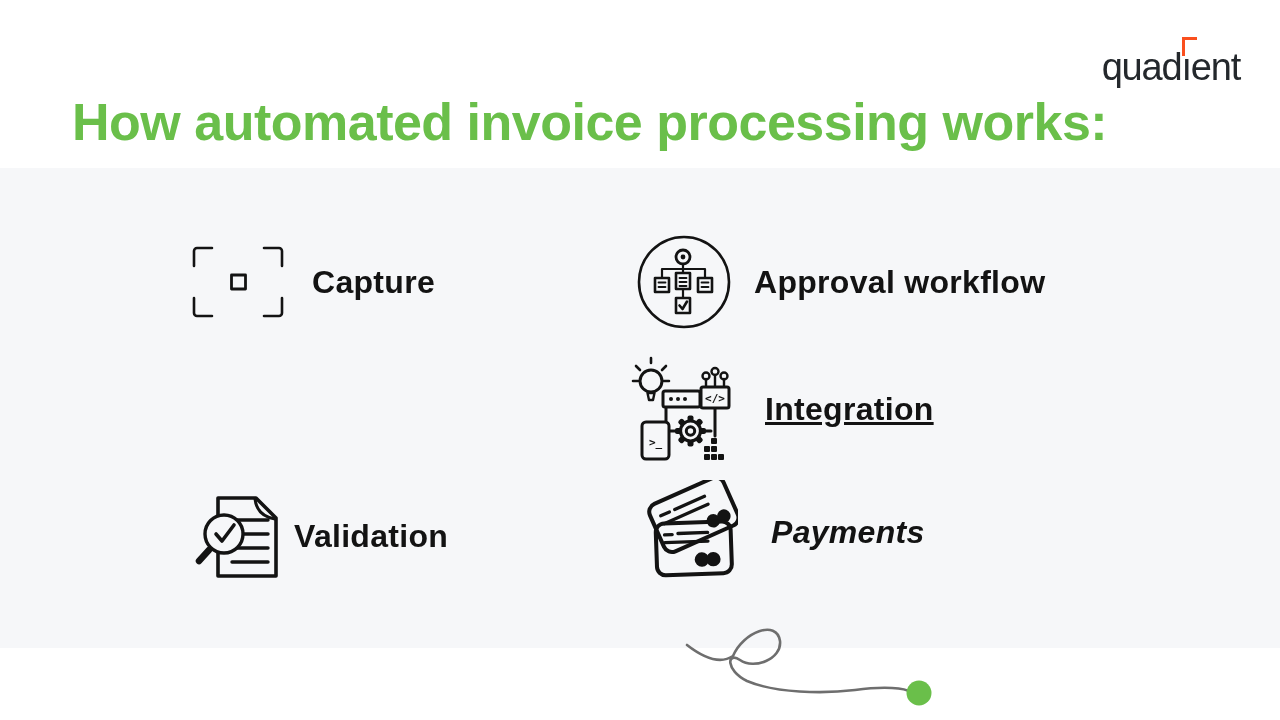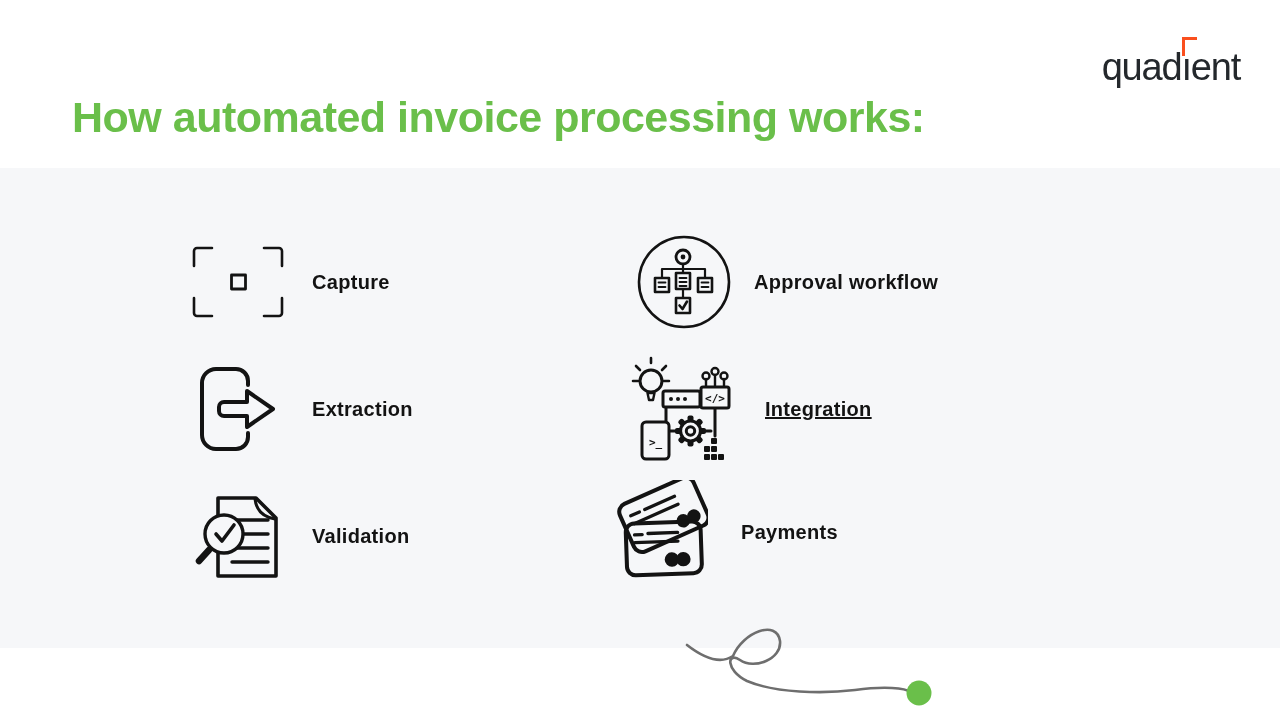--- a/index.html
+++ b/index.html
@@ -15,51 +15,51 @@
   }
   #brand .logo-i { position:relative; display:inline-block; }
   #brand .logo-i-accent {
     position:absolute; left:0.02em; top:-0.30em;
     width:0.30em; height:0.42em;
     border-left:0.085em solid #fa4f1e;
     border-top:0.085em solid #fa4f1e;
   }
   #page-title {
     position:absolute; left:72px; top:94px;
-    font-size:43px; font-weight:800; color:#6abf4a;
+    font-size:52px; font-weight:800; color:#6abf4a;
     letter-spacing:-0.5px; line-height:1.1; margin:0;
   }
   
   #content-panel {
     position:absolute; left:0; top:168px; width:1280px; height:480px;
     background:#f6f7f9;
   }
   
   .step { position:absolute; display:flex; align-items:center; }
   .icon-box { display:flex; align-items:center; justify-content:center; }
   .step-label {
-    font-size:20px; font-weight:700; color:#131313; letter-spacing:0.3px;
+    font-size:32px; font-weight:700; color:#131313; letter-spacing:0.3px;
     white-space:nowrap;
   }
   #step-capture     { left:190px; top:234px; height:96px; }
   #step-capture .icon-box     { width:96px; }
   #step-capture .step-label   { margin-left:26px; }
   #step-extraction  { left:190px; top:361px; height:96px; }
   #step-extraction .icon-box  { width:96px; }
   #step-extraction .step-label{ margin-left:26px; }
   #step-validation  { left:190px; top:488px; height:96px; }
   #step-validation .icon-box  { width:96px; }
-  #step-validation .step-label{ margin-left:26px; }
+  #step-validation .step-label{ margin-left:8px; }
   #step-approval    { left:636px; top:234px; height:96px; }
   #step-approval .icon-box    { width:96px; }
   #step-approval .step-label  { margin-left:22px; }
   #step-integration { left:628px; top:352px; height:114px; }
   #step-integration .icon-box { width:112px; }
   #step-integration .step-label{ margin-left:25px;text-decoration:underline; }
-  #step-payments    { left:612px; top:480px; height:104px; }
+  #step-payments    { left:642px; top:480px; height:104px;font-style:italic; }
   #step-payments .icon-box    { width:96px; }
   #step-payments .step-label  { margin-left:33px; }
 
   .icon-stroke { stroke:#131313; fill:none; stroke-linecap:round; stroke-linejoin:round; }
   .icon-fill   { fill:#131313; stroke:none; }
   .icon-bgfill { fill:#f6f7f9; }
   .icon-text   { font-family:"DejaVu Sans Mono", monospace; font-weight:bold; fill:#131313; }
 
   
   #squiggle-wrap { position:absolute; left:655px; top:612px; }
@@ -83,29 +83,20 @@
         <path class="icon-stroke" stroke-width="2.6" d="M4 32 V17 a3 3 0 0 1 3-3 H22"></path>
         <path class="icon-stroke" stroke-width="2.6" d="M74 14 H89 a3 3 0 0 1 3 3 V32"></path>
         <path class="icon-stroke" stroke-width="2.6" d="M92 64 V79 a3 3 0 0 1 -3 3 H74"></path>
         <path class="icon-stroke" stroke-width="2.6" d="M22 82 H7 a3 3 0 0 1 -3-3 V64"></path>
         <rect class="icon-stroke" stroke-width="2.8" x="41.5" y="41" width="14" height="14"></rect>
       </svg>
     </div>
     <span class="step-label">Capture</span>
   </div>
 
-  <div class="step" id="step-extraction">
-    <div class="icon-box">
-      <svg width="88" height="88" viewBox="0 0 88 88">
-        <path class="icon-stroke" stroke-width="4" d="M54 20 V16 A12 12 0 0 0 42 4 H22 A14 14 0 0 0 8 18 V70 A14 14 0 0 0 22 84 H42 A12 12 0 0 0 54 72 V68"></path>
-        <path class="icon-stroke" stroke-width="4" d="M30 37 H53 V26 L79 44 L53 62 V51 H30 A5 5 0 0 1 25 46 V42 A5 5 0 0 1 30 37 Z"></path>
-      </svg>
-    </div>
-    <span class="step-label">Extraction</span>
-  </div>
 
   <div class="step" id="step-validation">
     <div class="icon-box">
       <svg width="92" height="92" viewBox="0 0 92 92">
         <path class="icon-stroke icon-bgfill" stroke-width="3.6" d="M26 8 H64 L84 28 V86 H26 Z"></path>
         <path class="icon-stroke" stroke-width="3" d="M63 9 Q65 26 83 29"></path>
         <line class="icon-stroke" stroke-width="3.4" x1="44" y1="30" x2="76" y2="30"></line>
         <line class="icon-stroke" stroke-width="3.4" x1="44" y1="44" x2="76" y2="44"></line>
         <line class="icon-stroke" stroke-width="3.4" x1="40" y1="58" x2="76" y2="58"></line>
         <line class="icon-stroke" stroke-width="3.4" x1="40" y1="72" x2="76" y2="72"></line>

